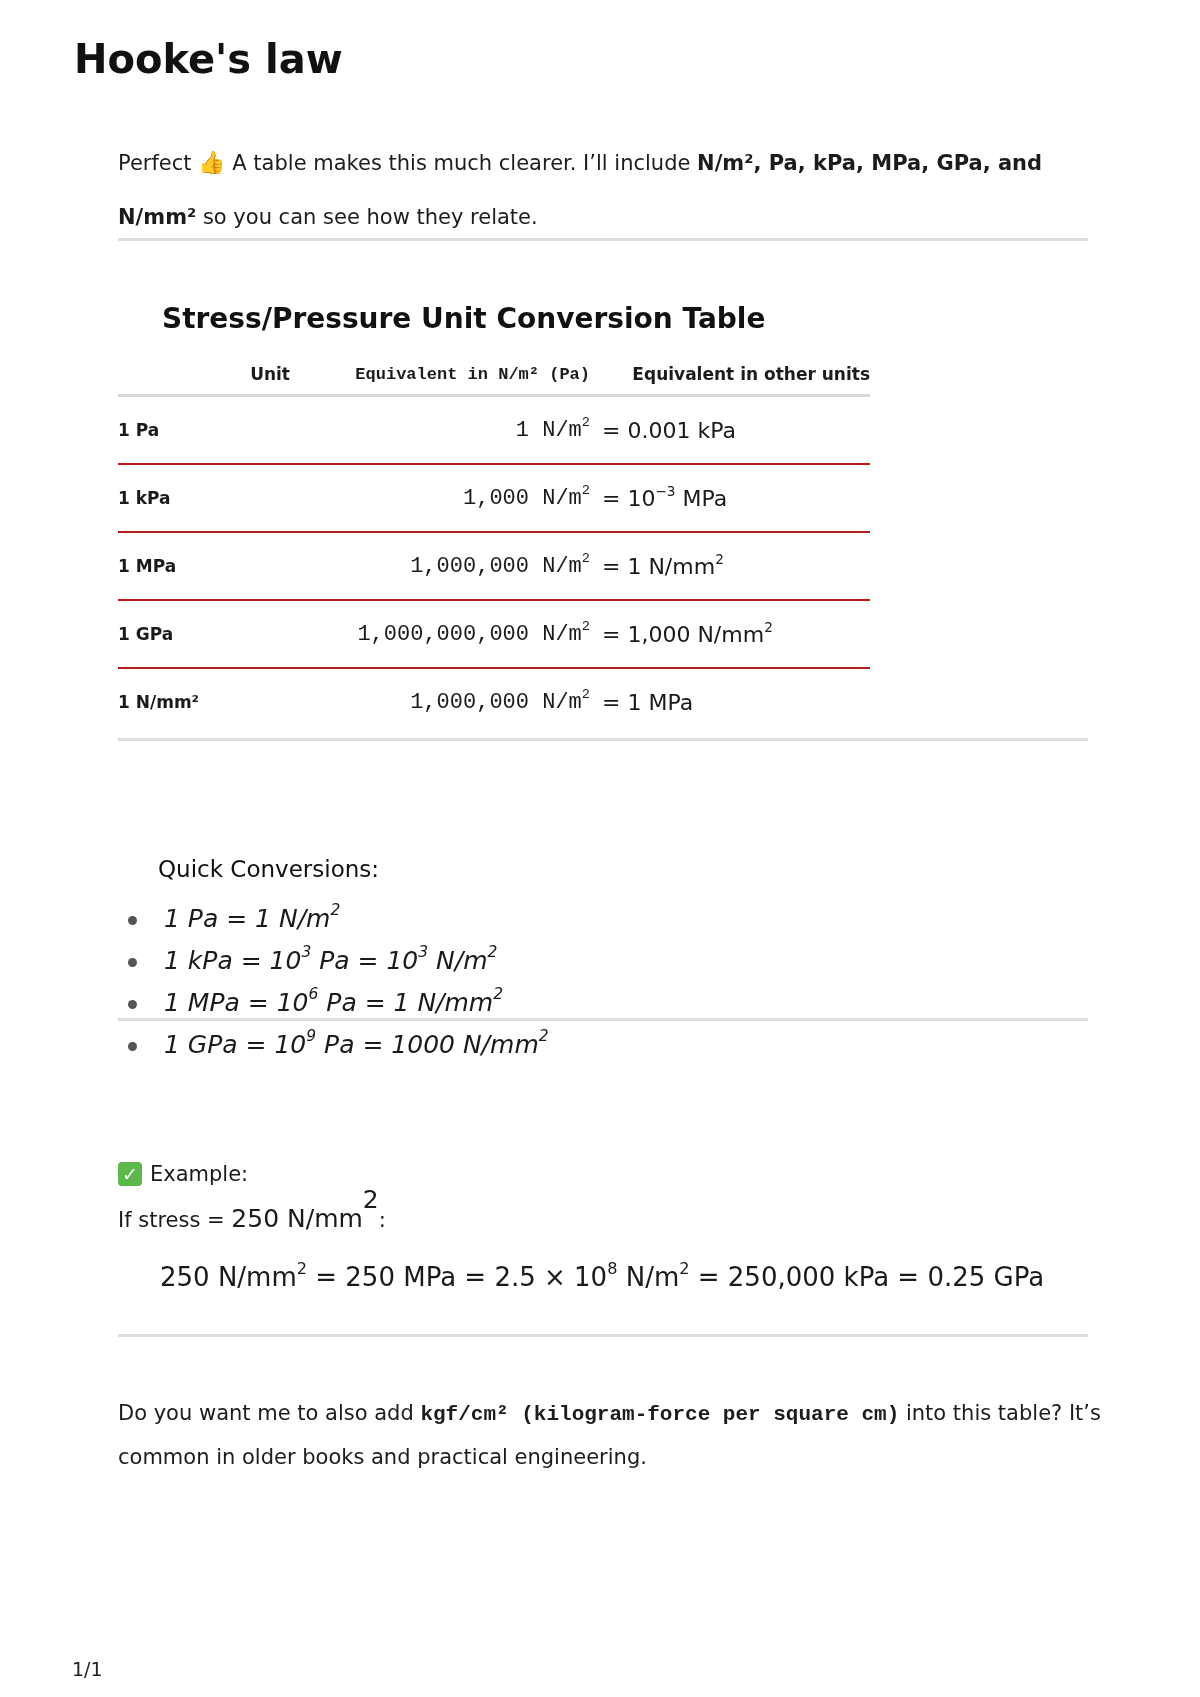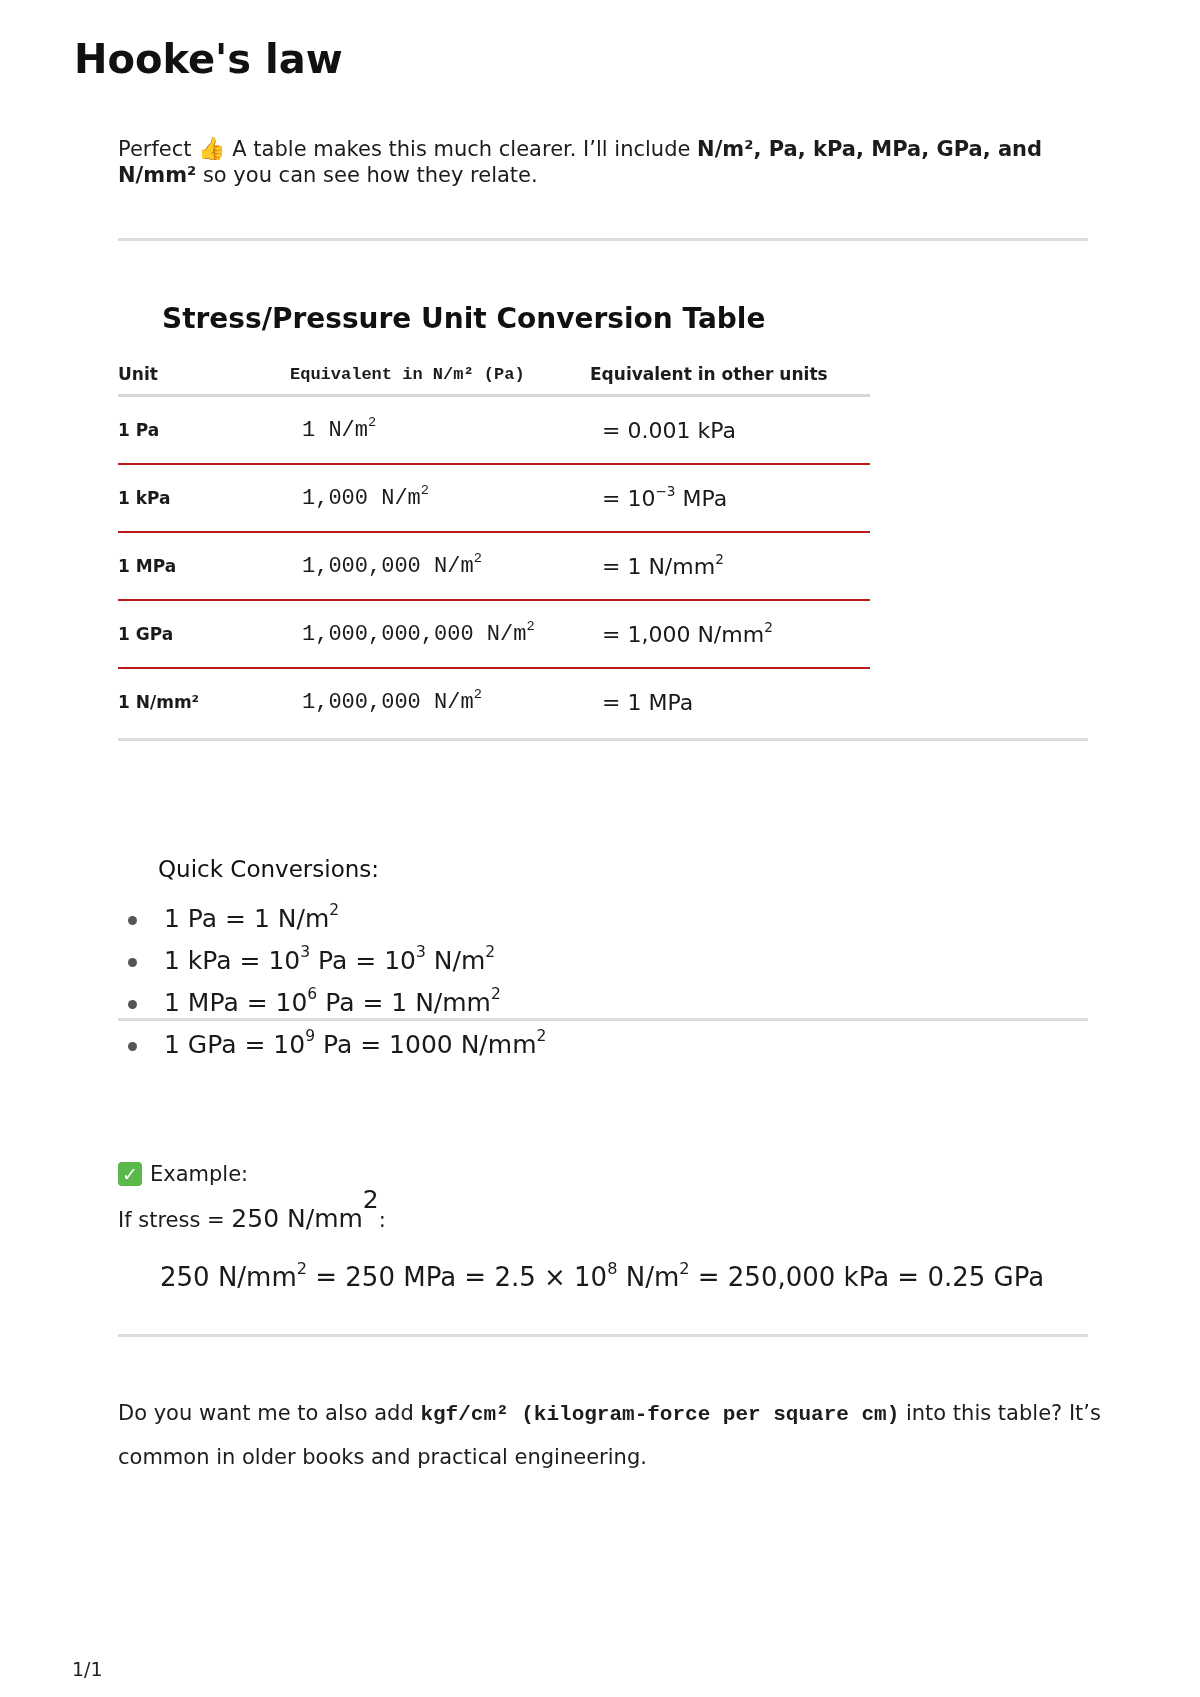--- a/index.html
+++ b/index.html
@@ -6,56 +6,56 @@
   body {
     width: 1200px; height: 1697px; position: relative; overflow: hidden;
     font-family: "DejaVu Sans", sans-serif; color: #1a1a1a;
   }
   .title {
     position: absolute; left: 74px; top: 36px;
     font-size: 40px; font-weight: 700; letter-spacing: 0px; color: #111;
   }
   .intro {
     position: absolute; left: 118px; top: 136px; width: 970px;
-    font-size: 21px; line-height: 26px; color: #1c1c1c;
+    font-size: 21px; line-height: 54px; color: #1c1c1c;
   }
   .intro b { font-weight: 700; }
   .hr {
     position: absolute; left: 118px; width: 970px; height: 3px; background: #dcdcdc;
   }
   .table-title {
     position: absolute; left: 162px; top: 302px;
     font-size: 28px; font-weight: 700; color: #111;
   }
   table.conv {
     position: absolute; left: 118px; top: 358px; border-collapse: collapse;
   }
   table.conv th {
-    text-align: left; font-size: 17px; font-weight: 700; color: #1c1c1c;
+    text-align: right; font-size: 17px; font-weight: 700; color: #1c1c1c;
     padding: 6px 0 10px 0; border-bottom: 3px solid #d8d8d8; height: 20px;
   }
   table.conv td {
     height: 66px; padding: 0; border-bottom: 2px solid #b91c1c; vertical-align: middle;
   }
   table.conv tr:last-child td { border-bottom: none; }
-  .c1 { width: 172px; } .c2 { width: 288px; } .c3 { width: 268px; }
+  .c1 { width: 172px; } .c2 { width: 288px; text-align: right; } .c3 { width: 268px; }
   td.unit { font-size: 17px; font-weight: 700; padding-left: 0; }
   td.val { font-size: 22px; color: #1a1a1a; }
   th.h2, td.val.c2 { padding-left: 12px; font-family: Liberation Mono, monospace; }
   th.h3, td.val.c3 { padding-left: 12px; }
   sup { font-size: 0.62em; vertical-align: 0.75em; line-height: 0; }
   .qc-title {
     position: absolute; left: 158px; top: 856px;
     font-size: 23px; font-weight: 400; color: #111;
   }
   ul.qc {
     position: absolute; left: 118px; top: 898px; margin: 0; padding: 0; list-style: none;
   }
   ul.qc li {
-    position: relative; font-size: 25px; line-height: 42px; padding-left: 46px; color: #1a1a1a;
+    position: relative; font-size: 25px; line-height: 42px; padding-left: 46px; color: #1a1a1a; font-style: italic;
   }
   ul.qc li .bullet {
     position: absolute; left: 10px; top: 18px; width: 9px; height: 9px; border-radius: 50%; background: #555;
   }
   .example-label {
     position: absolute; left: 118px; top: 1162px; font-size: 21px; color: #1a1a1a;
     display: flex; align-items: center;
   }
   .check {
     display: inline-block; width: 24px; height: 24px; background: #5bb84a; border-radius: 4px;

